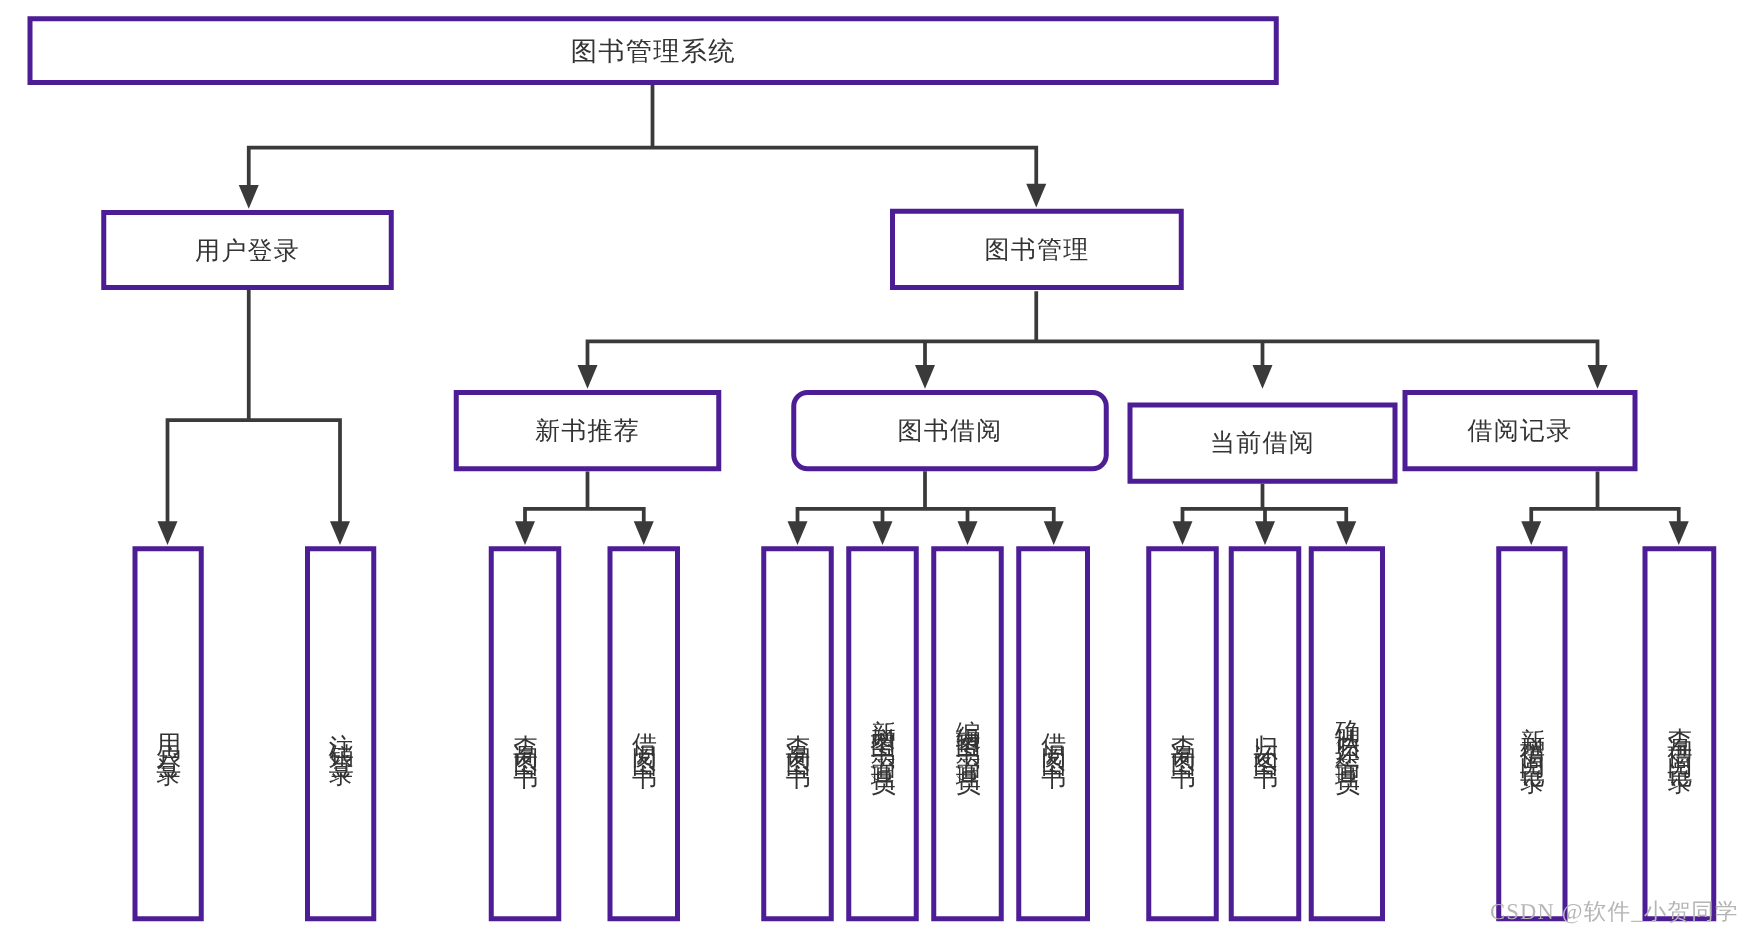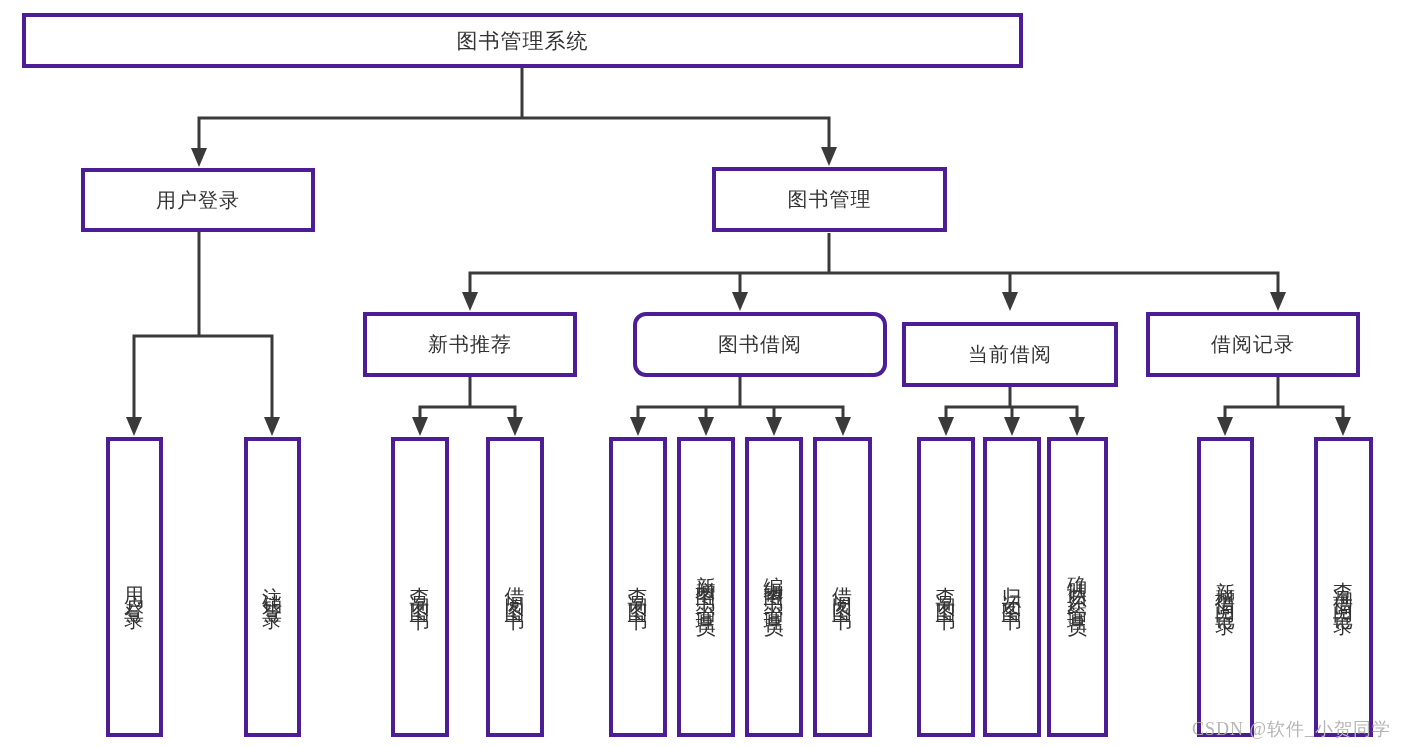--- a/index.html
+++ b/index.html
@@ -102,21 +102,21 @@
   </svg>
 
   <div class="node" style="left:22px; top:13px; width:1001px; height:55px; font-size:21px;">图书管理系统</div>
 
   <div class="node" style="left:81px; top:168px; width:234px; height:64px;">用户登录</div>
   <div class="node" style="left:363px; top:312px; width:214px; height:65px;">新书推荐</div>
 
   <div class="node" style="left:712px; top:167px; width:235px; height:65px;">图书管理</div>
   <div class="node" style="left:633px; top:312px; width:254px; height:65px;border-radius:13px;">图书借阅</div>
   <div class="node" style="left:902px; top:312px; width:216px; height:65px;margin-top:10px;">当前借阅</div>
-  <div class="node" style="left:1146px; top:312px; width:214px; height:65px;text-align:right;">借阅记录</div>
+  <div class="node" style="left:1122px; top:312px; width:188px; height:65px;text-align:right;">借阅记录</div>
 
   <div class="node vnode" style="left:106px; top:437px; width:57px; height:300px;">用户登录</div>
   <div class="node vnode" style="left:244px; top:437px; width:57px; height:300px;">注销登录</div>
 
   <div class="node vnode" style="left:391px; top:437px; width:58px; height:300px;">查询图书</div>
   <div class="node vnode" style="left:486px; top:437px; width:58px; height:300px;">借阅图书</div>
 
   <div class="node vnode" style="left:609px; top:437px; width:58px; height:300px;">查询图书</div>
   <div class="node vnode" style="left:677px; top:437px; width:58px; height:300px; letter-spacing:6px;">新增图书（管理员）</div>
   <div class="node vnode" style="left:745px; top:437px; width:58px; height:300px; letter-spacing:6px;">编辑图书（管理员）</div>

